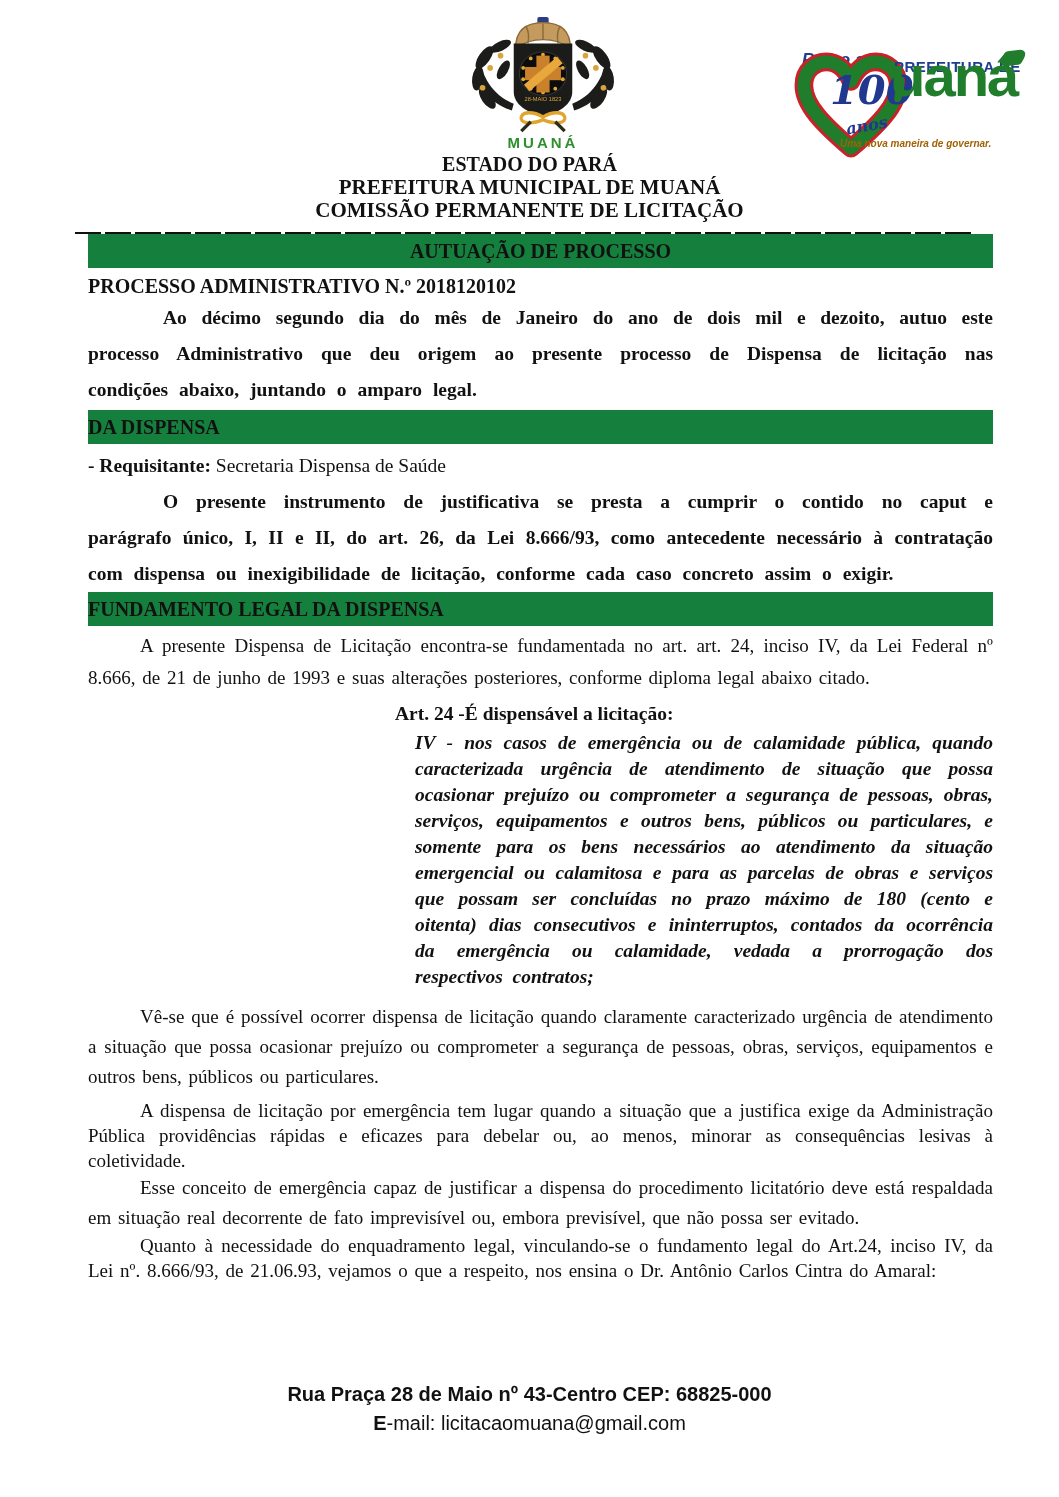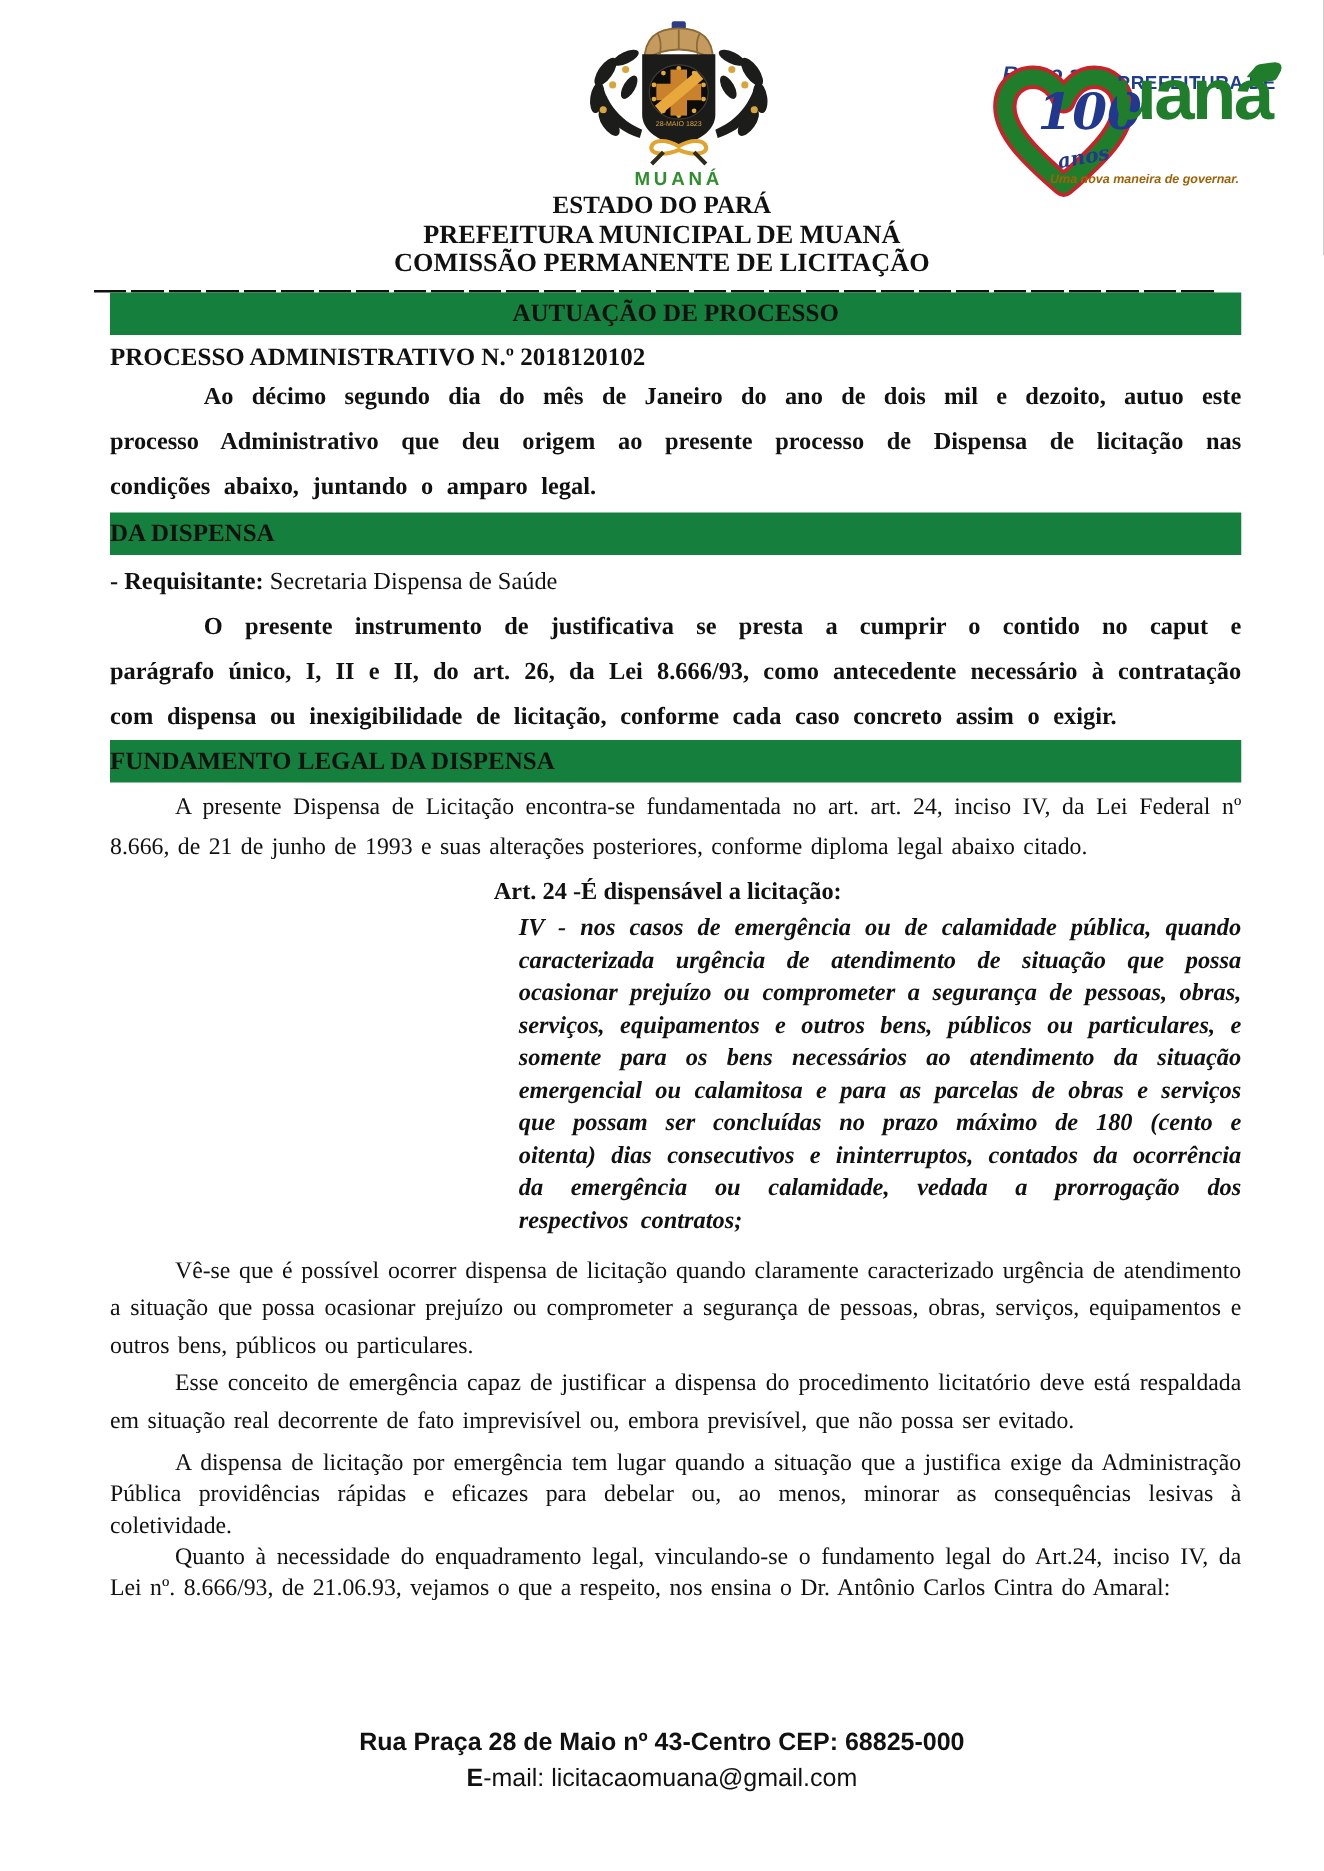--- a/index.html
+++ b/index.html
@@ -199,22 +199,22 @@
 
     <div class="bar">FUNDAMENTO LEGAL DA DISPENSA</div>
 
     <p class="p-reg p3">A presente Dispensa de Licitação encontra-se fundamentada no art. art. 24, inciso IV, da Lei Federal nº 8.666, de 21 de junho de 1993 e suas alterações posteriores, conforme diploma legal abaixo citado.</p>
 
     <p class="art-heading">Art. 24 -É dispensável a licitação:</p>
 
     <div class="quote">IV - nos casos de emergência ou de calamidade pública, quando caracterizada urgência de atendimento de situação que possa ocasionar prejuízo ou comprometer a segurança de pessoas, obras, serviços, equipamentos e outros bens, públicos ou particulares, e somente para os bens necessários ao atendimento da situação emergencial ou calamitosa e para as parcelas de obras e serviços que possam ser concluídas no prazo máximo de 180 (cento e oitenta) dias consecutivos e ininterruptos, contados da ocorrência da emergência ou calamidade, vedada a prorrogação dos respectivos contratos;</div>
 
     <p class="p-reg p4">Vê-se que é possível ocorrer dispensa de licitação quando claramente caracterizado urgência de atendimento a situação que possa ocasionar prejuízo ou comprometer a segurança de pessoas, obras, serviços, equipamentos e outros bens, públicos ou particulares.</p>
+    <p class="p-reg p6">A dispensa de licitação por emergência tem lugar quando a situação que a justifica exige da Administração Pública providências rápidas e eficazes para debelar ou, ao menos, minorar as consequências lesivas à coletividade.</p>
     <p class="p-reg p5">Esse conceito de emergência capaz de justificar a dispensa do procedimento licitatório deve está respaldada em situação real decorrente de fato imprevisível ou, embora previsível, que não possa ser evitado.</p>
-    <p class="p-reg p6">A dispensa de licitação por emergência tem lugar quando a situação que a justifica exige da Administração Pública providências rápidas e eficazes para debelar ou, ao menos, minorar as consequências lesivas à coletividade.</p>
     <p class="p-reg p7">Quanto à necessidade do enquadramento legal, vinculando-se o fundamento legal do Art.24, inciso IV, da Lei nº. 8.666/93, de 21.06.93, vejamos o que a respeito, nos ensina o Dr. Antônio Carlos Cintra do Amaral:</p>
 
   </div>
 
   <div class="footer">
     <div class="b">Rua Praça 28 de Maio nº 43-Centro CEP: 68825-000</div>
     <div><span class="b">E</span><span>-mail: licitacaomuana@gmail.com</span></div>
   </div>
 
 </div>

